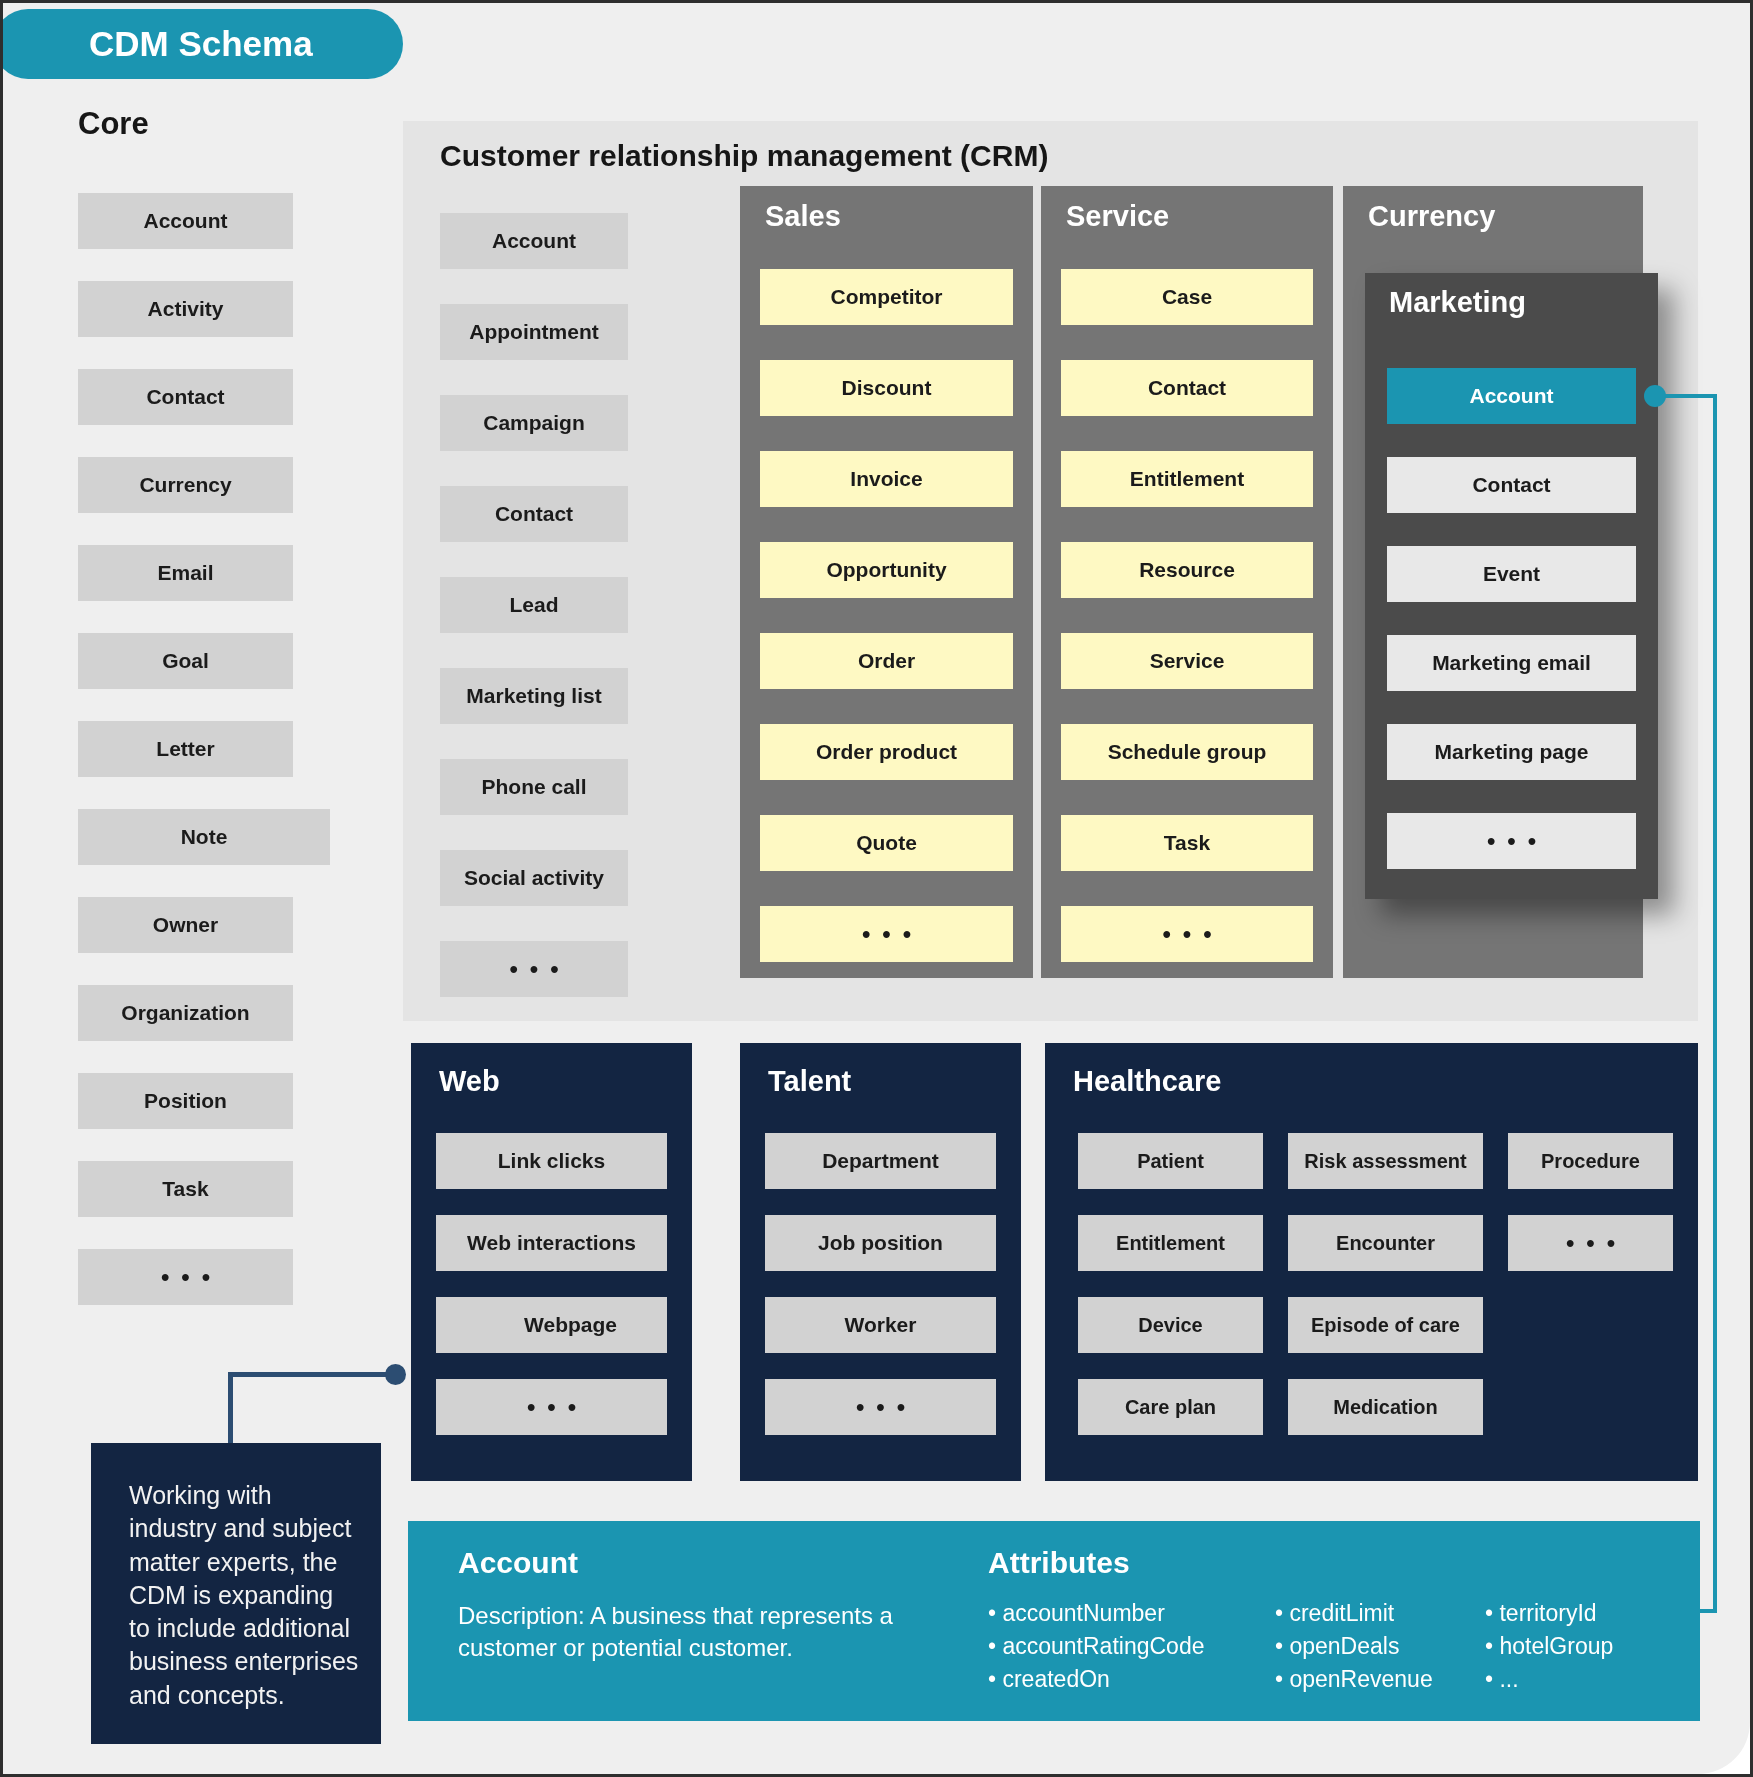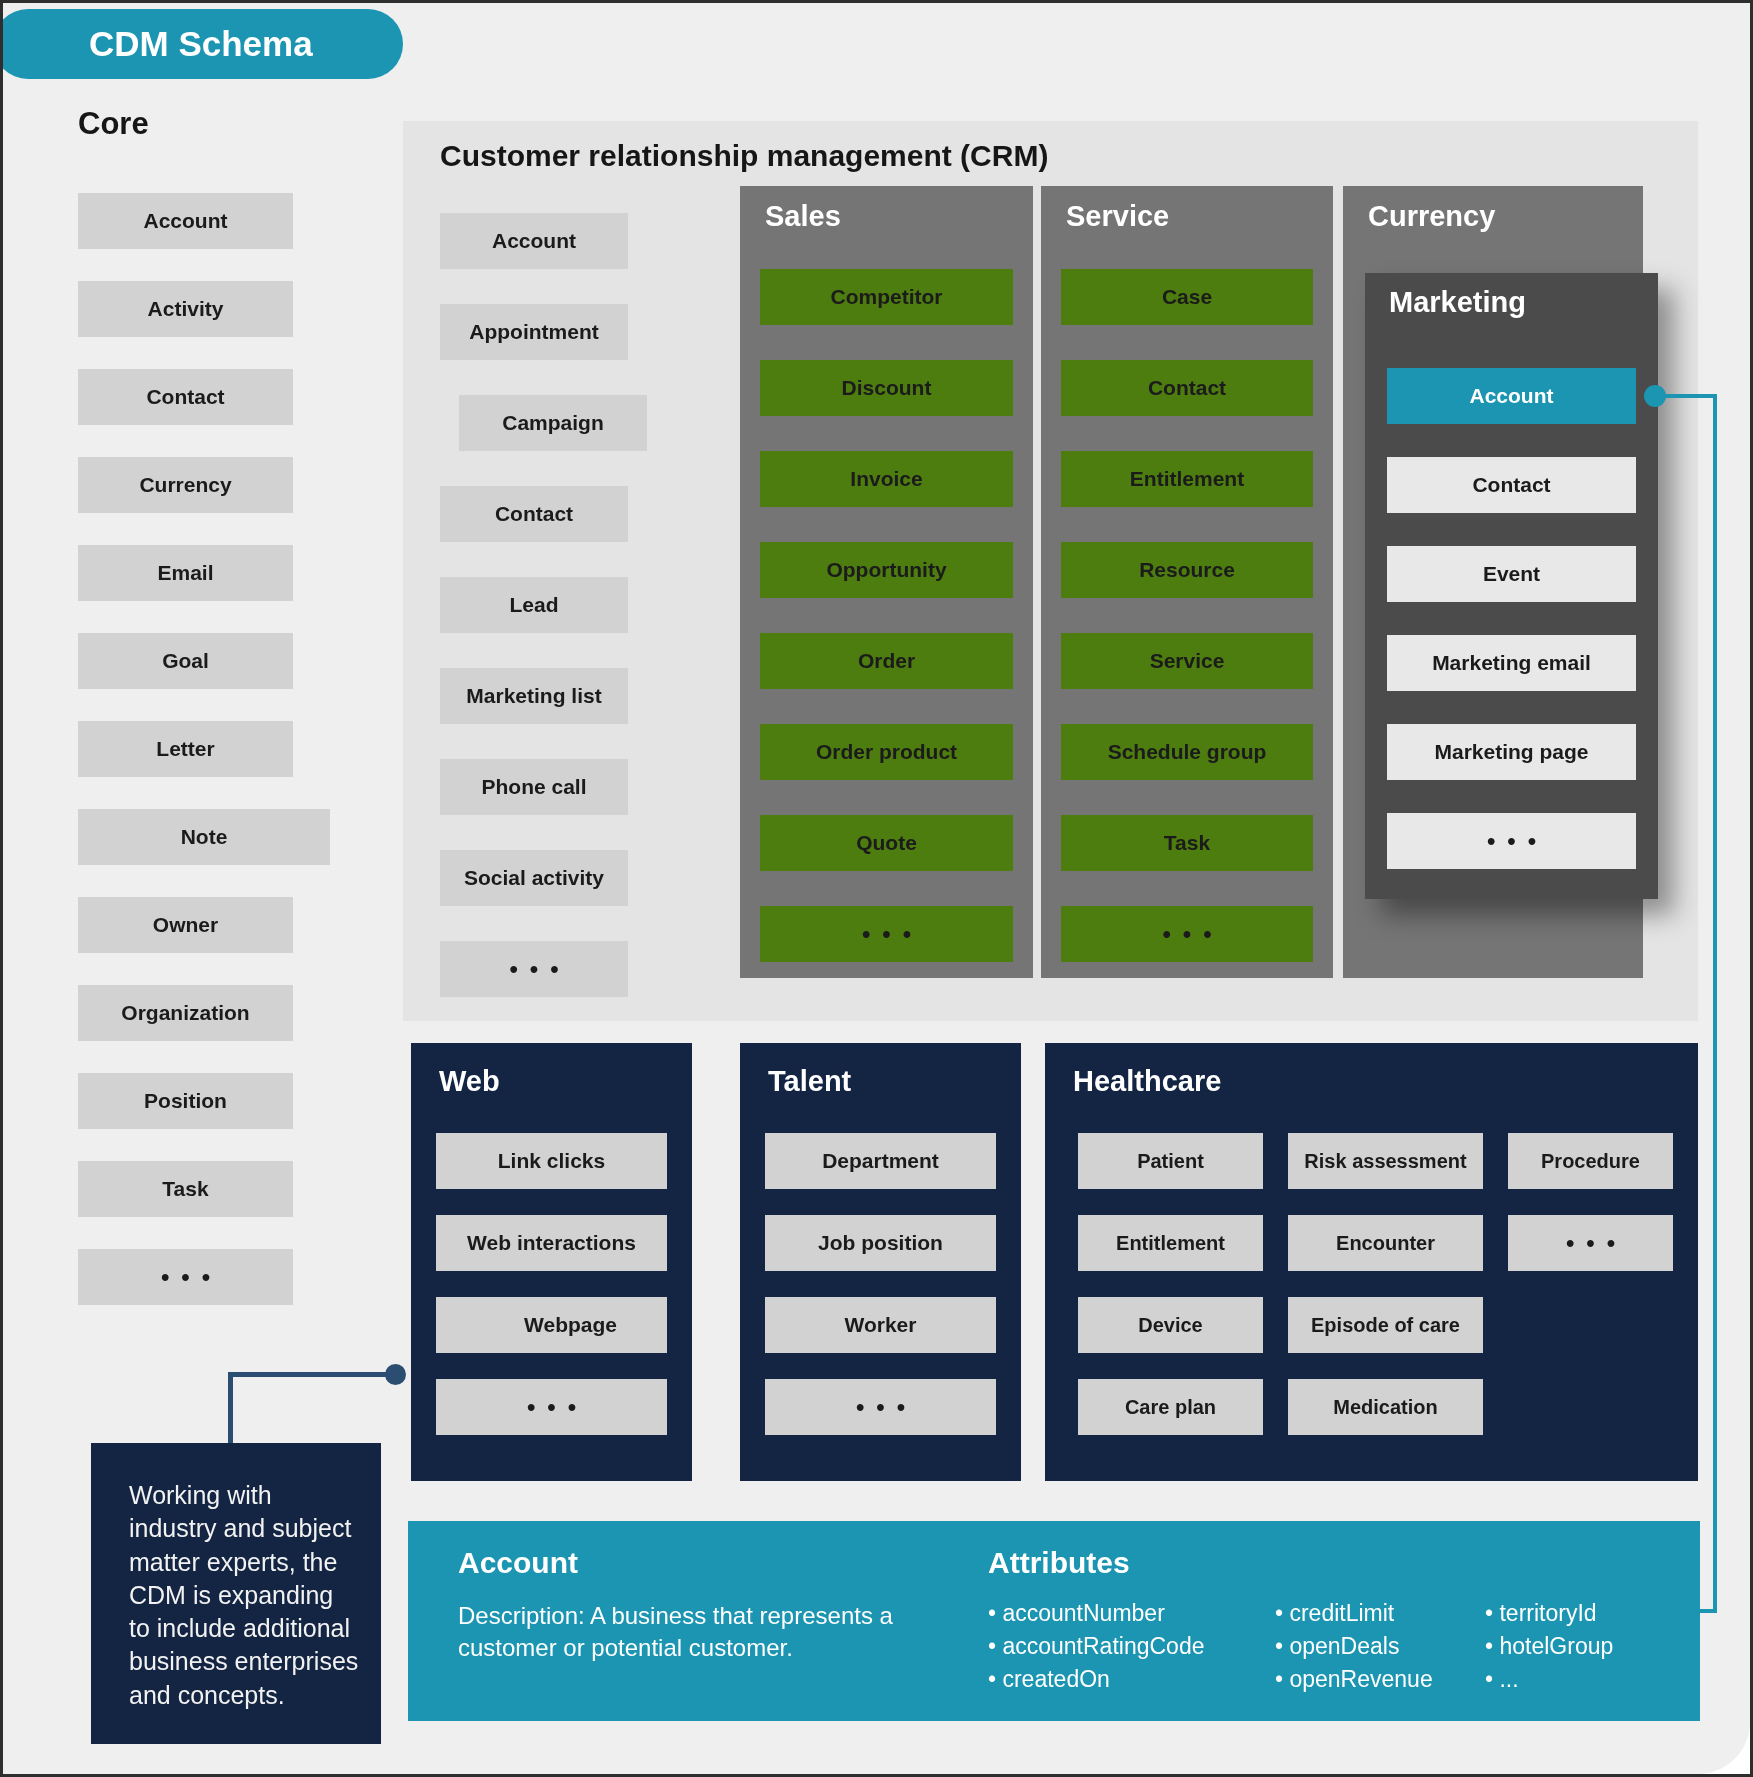--- a/index.html
+++ b/index.html
@@ -18,21 +18,21 @@
   .panel-light{position:absolute;background:#e4e4e4;}
   .colpanel{position:absolute;top:183px;height:792px;background:#757575;}
   .navpanel{position:absolute;top:1040px;height:438px;background:#132542;}
   .mktpanel{position:absolute;background:#4b4b4b;box-shadow:16px 16px 24px rgba(0,0,0,0.38);}
   .whead{position:absolute;color:#ffffff;font-size:29px;font-weight:700;}
   .box,.wbox,.nbox,.mbox{
     position:absolute;height:56px;display:flex;align-items:center;justify-content:center;
     font-size:21px;font-weight:600;color:#1b1b1b;box-sizing:border-box;text-align:center;
   }
   .box{background:#d2d2d2;}
-  .wbox{background:#4d7c0f;}
+  .wbox{background:#fef9c3;}
   .nbox{background:#d2d2d2;}
   .mbox{background:#e8e8e8;}
   .hbox{font-size:20px;}
   .teal-box{background:#1b95b1 !important;color:#ffffff !important;}
   .dots{font-size:24px;font-weight:700;letter-spacing:12px;text-indent:12px;}
   .note{
     position:absolute;left:88px;top:1440px;width:290px;height:301px;background:#132542;
     color:#f2f2f2;font-size:25px;line-height:1.33;padding:36px 22px 0 38px;box-sizing:border-box;
   }
   .detail{position:absolute;left:405px;top:1518px;width:1292px;height:200px;background:#1b95b1;}
@@ -68,21 +68,21 @@
   <div class="box" style="left:75px;top:982px;width:215px;">Organization</div>
   <div class="box" style="left:75px;top:1070px;width:215px;">Position</div>
   <div class="box" style="left:75px;top:1158px;width:215px;">Task</div>
   <div class="box dots" style="left:75px;top:1246px;width:215px;">•••</div>
 
   <div class="panel-light" style="left:400px;top:118px;width:1295px;height:900px;"></div>
   <div class="sec-title" style="left:437px;top:136px;font-size:30px;">Customer relationship management (CRM)</div>
 
   <div class="box" style="left:437px;top:210px;width:188px;">Account</div>
   <div class="box" style="left:437px;top:301px;width:188px;">Appointment</div>
-  <div class="box" style="left:456px;top:392px;width:188px;">Campaign</div>
+  <div class="box" style="left:437px;top:392px;width:188px;">Campaign</div>
   <div class="box" style="left:437px;top:483px;width:188px;">Contact</div>
   <div class="box" style="left:437px;top:574px;width:188px;">Lead</div>
   <div class="box" style="left:437px;top:665px;width:188px;">Marketing list</div>
   <div class="box" style="left:437px;top:756px;width:188px;">Phone call</div>
   <div class="box" style="left:437px;top:847px;width:188px;">Social activity</div>
   <div class="box dots" style="left:437px;top:938px;width:188px;">•••</div>
 
   <div class="colpanel" style="left:737px;width:293px;"></div>
   <div class="whead" style="left:762px;top:197px;">Sales</div>
   <div class="wbox" style="left:757px;top:266px;width:253px;">Competitor</div>

